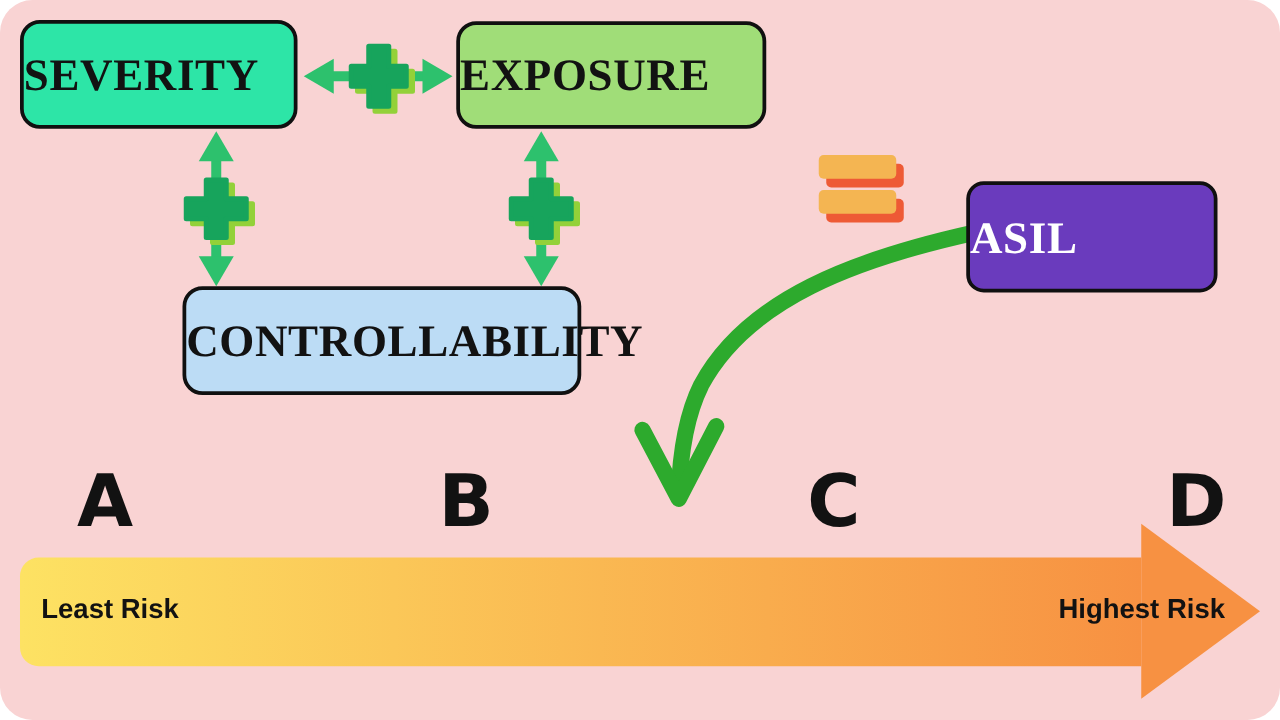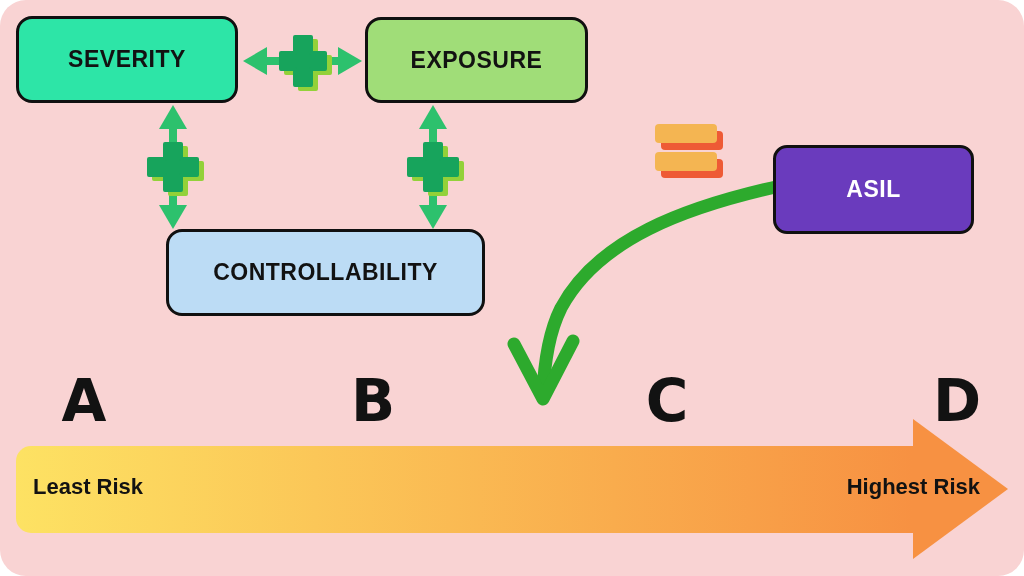--- a/index.html
+++ b/index.html
@@ -33,32 +33,32 @@
     background:var(--canvas-bg);
     border-radius:26px;
     overflow:hidden;
   }
   .overlay{
     position:absolute;left:0;top:0;width:1024px;height:576px;
     pointer-events:none;
   }
   .box{
     position:absolute;
-    display:flex;align-items:center;justify-content:center;
+    display:flex;align-items:center;justify-content:flex-start;
     border:3px solid var(--box-border);
     border-radius:16px;
-    font-family:Liberation Sans, sans-serif;
+    font-family:Liberation Serif, serif;
     font-weight:bold;
-    font-size:23px;
+    font-size:36px;
     color:var(--label-text);
     letter-spacing:0.5px;
   }
   .box-severity{left:16px;top:16px;width:222px;height:87px;background:var(--severity-bg);}
-  .box-exposure{left:365px;top:17px;width:223px;height:86px;background:var(--exposure-bg);}
-  .box-controllability{left:146px;top:229px;width:319px;height:87px;background:var(--controllability-bg);margin-left:20px;}
+  .box-exposure{left:365px;top:17px;width:248px;height:86px;background:var(--exposure-bg);}
+  .box-controllability{left:146px;top:229px;width:319px;height:87px;background:var(--controllability-bg);}
   .box-asil{left:773px;top:103px;width:201px;height:89px;background:var(--asil-bg);color:var(--asil-text);border-radius:14px;margin-top:42px;}
   .connector{stroke:var(--connector-green);stroke-width:8;fill:none;}
   .connector-head{fill:var(--connector-green);stroke:none;}
   .plus-main{fill:var(--plus-green);stroke:var(--plus-green);stroke-width:4;stroke-linejoin:round;}
   .plus-under{fill:var(--plus-shadow);stroke:var(--plus-shadow);stroke-width:4;stroke-linejoin:round;}
   .eq-top{fill:var(--equals-yellow);}
   .eq-side{fill:var(--equals-red);}
   .curve{stroke:var(--curve-green);stroke-width:13;fill:none;stroke-linecap:round;stroke-linejoin:round;}
   .risk-letter{
     position:absolute;top:372px;

